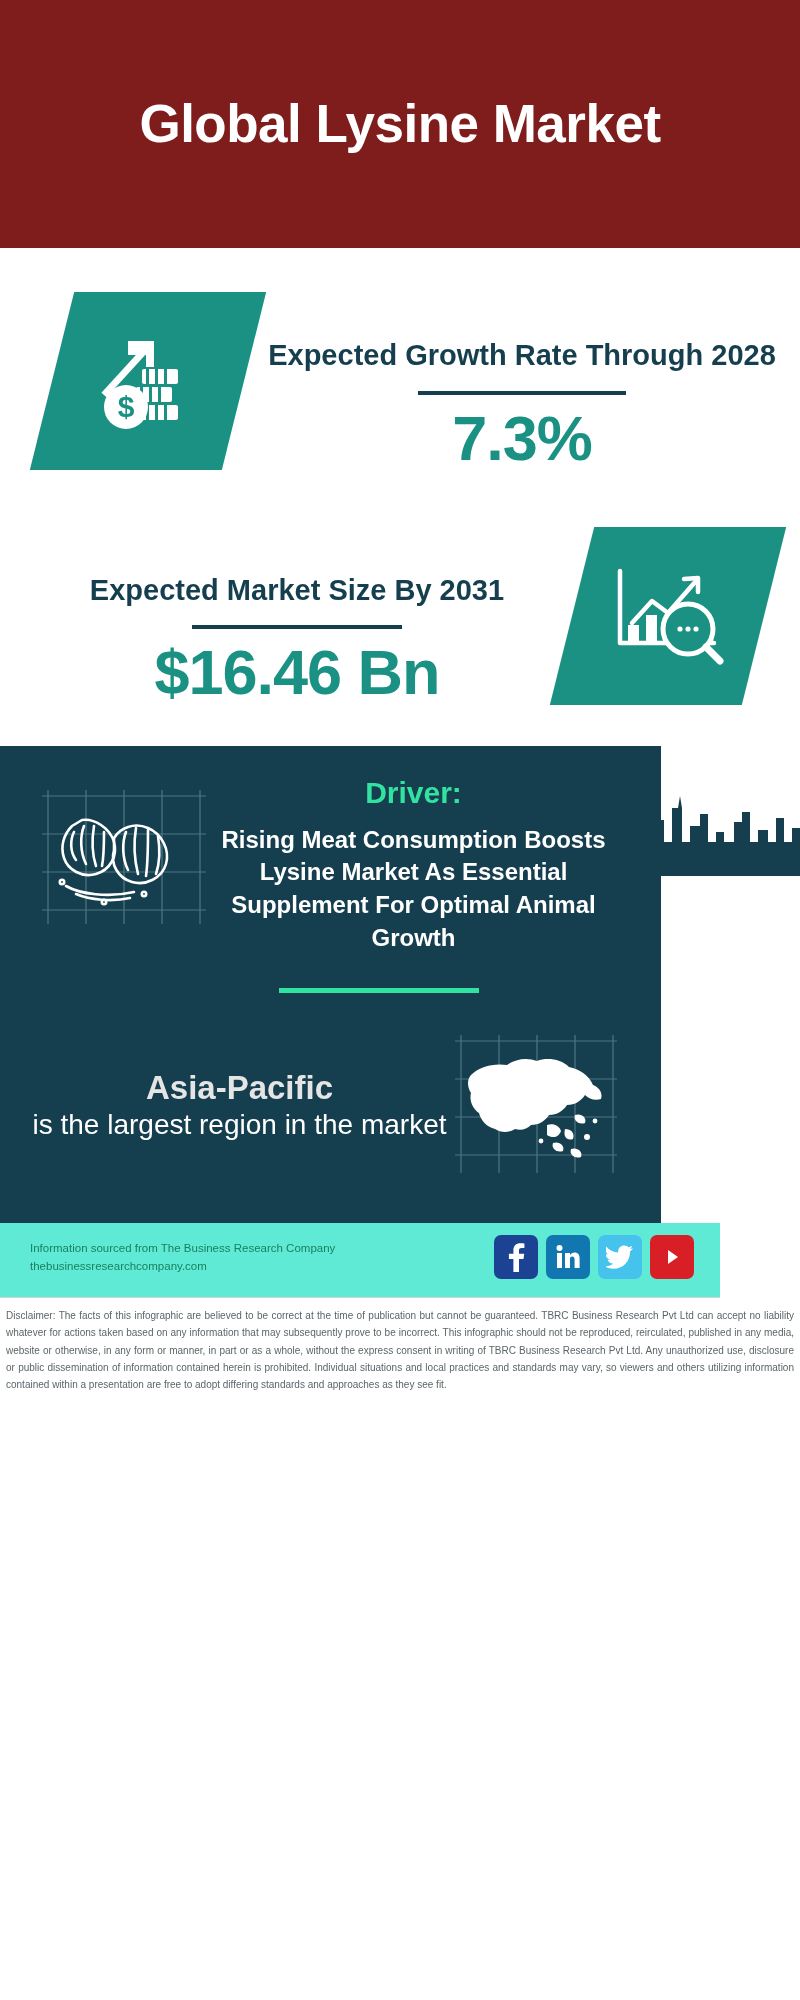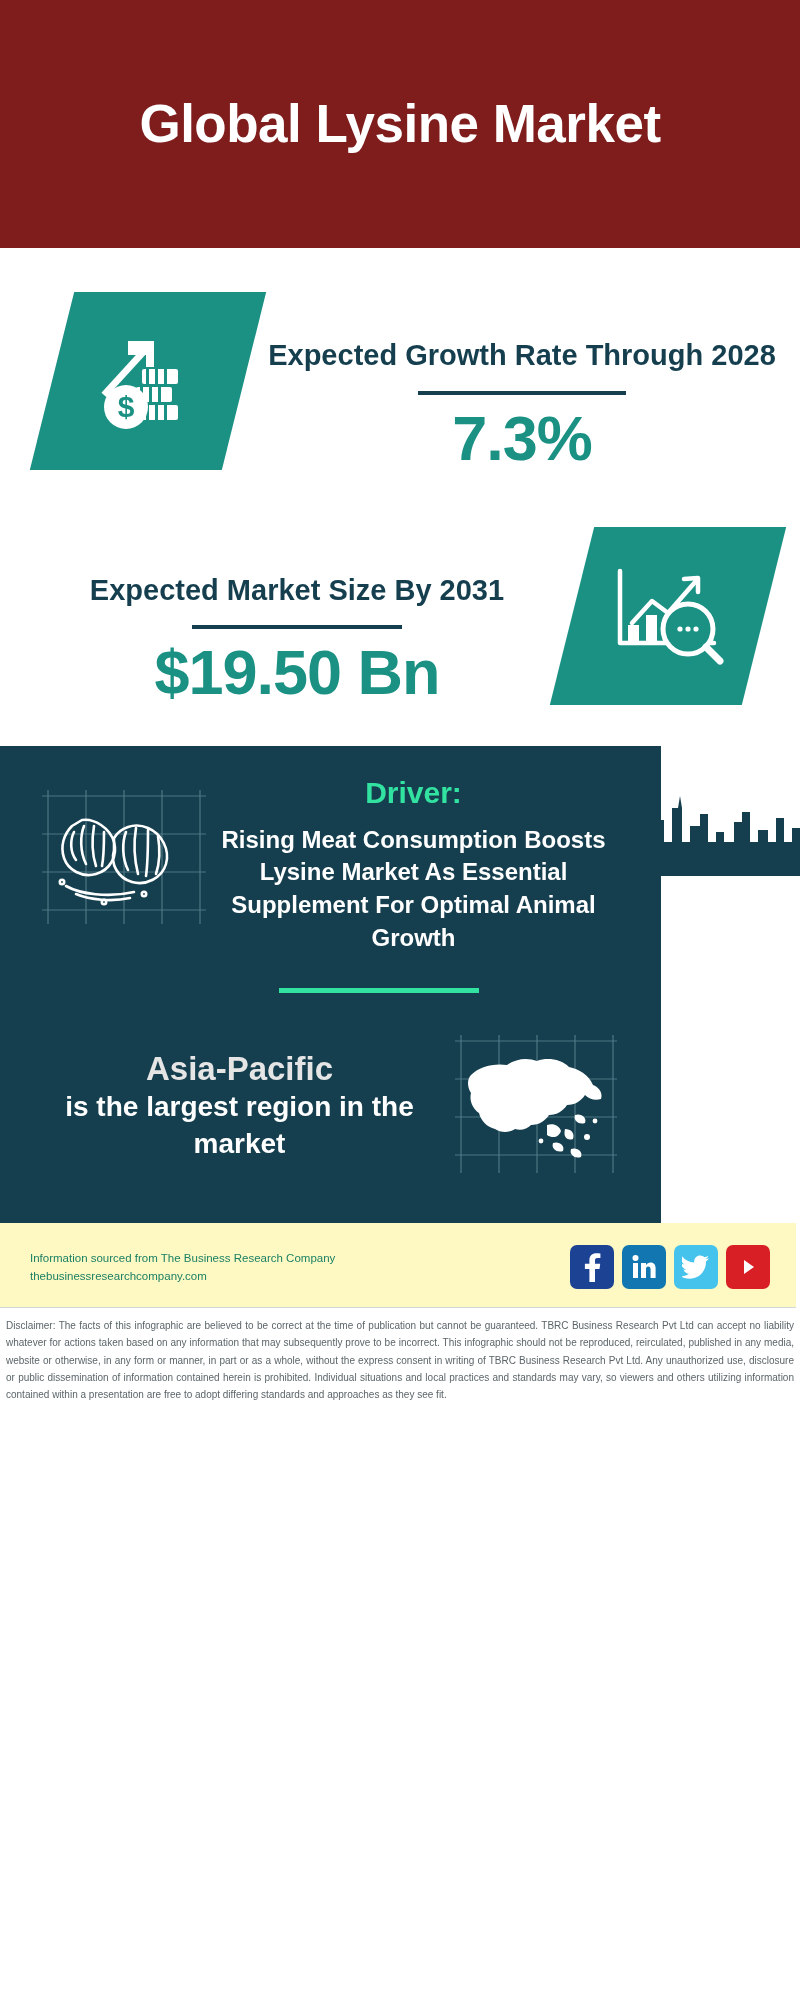--- a/index.html
+++ b/index.html
@@ -92,28 +92,28 @@
 
   .mint-rule {
     width:200px; height:5px; background:#32E2A0;
     margin:34px auto 30px auto;
     position:relative; left:48px;
   }
 
   .region-block { display:flex; align-items:center; padding:6px 0 26px 0; }
   .region-copy { flex:1 1 auto; text-align:center; padding-left:30px; }
   .region-name { color:#e5e5e5; font-size:33px; font-weight:bold; line-height:1.2; }
-  .region-sub { color:#ffffff; font-size:28px; line-height:1.32; font-weight:bold; }
+  .region-sub { color:#ffffff; font-size:28px; line-height:1.32; font-weight:normal; }
   .region-art { width:212px; flex:0 0 auto; padding-right:26px; }
 
   
   .footer {
-    width:796px; background:#fef9c3;
+    width:720px; background:#5eead4;
     display:flex; align-items:center;
-    padding:22px 26px 18px 30px;
+    padding:12px 26px 18px 30px;
     border-bottom:1px solid #cfd6d8;
   }
   .footer-text { flex:1 1 auto; }
   .footer-line { color:#1B7F63; font-size:11.5px; line-height:1.62; }
   .social { display:flex; gap:8px; flex:0 0 auto; }
   .social-icon {
     width:44px; height:44px; border-radius:7px;
     display:flex; align-items:center; justify-content:center;
   }
   .si-fb { background:#1B4293; }
@@ -168,21 +168,21 @@
         <div class="stat-label">Expected Growth Rate Through 2028</div>
         <div class="stat-rule"></div>
         <div class="stat-value">7.3%</div>
       </div>
     </div>
 
     <div class="stat-row stat-row-2">
       <div class="stat-text">
         <div class="stat-label">Expected Market Size By 2031</div>
         <div class="stat-rule"></div>
-        <div class="stat-value">$19.50 Bn</div>
+        <div class="stat-value">$16.46 Bn</div>
       </div>
       <div class="para-badge right">
         <div class="para-inner">
           <svg width="124" height="118" viewBox="0 0 124 118">
             <g stroke="#ffffff" stroke-width="4.5" fill="none" stroke-linecap="round" stroke-linejoin="round">
               <path d="M14 14 L14 86 L108 86"></path>
               <path d="M26 66 L46 44 L62 56 L90 24"></path>
               <path d="M78 22 L92 21 L92 35"></path>
               <rect x="22" y="68" width="11" height="18" fill="#ffffff" stroke="none"></rect>
               <rect x="40" y="58" width="11" height="28" fill="#ffffff" stroke="none"></rect>

